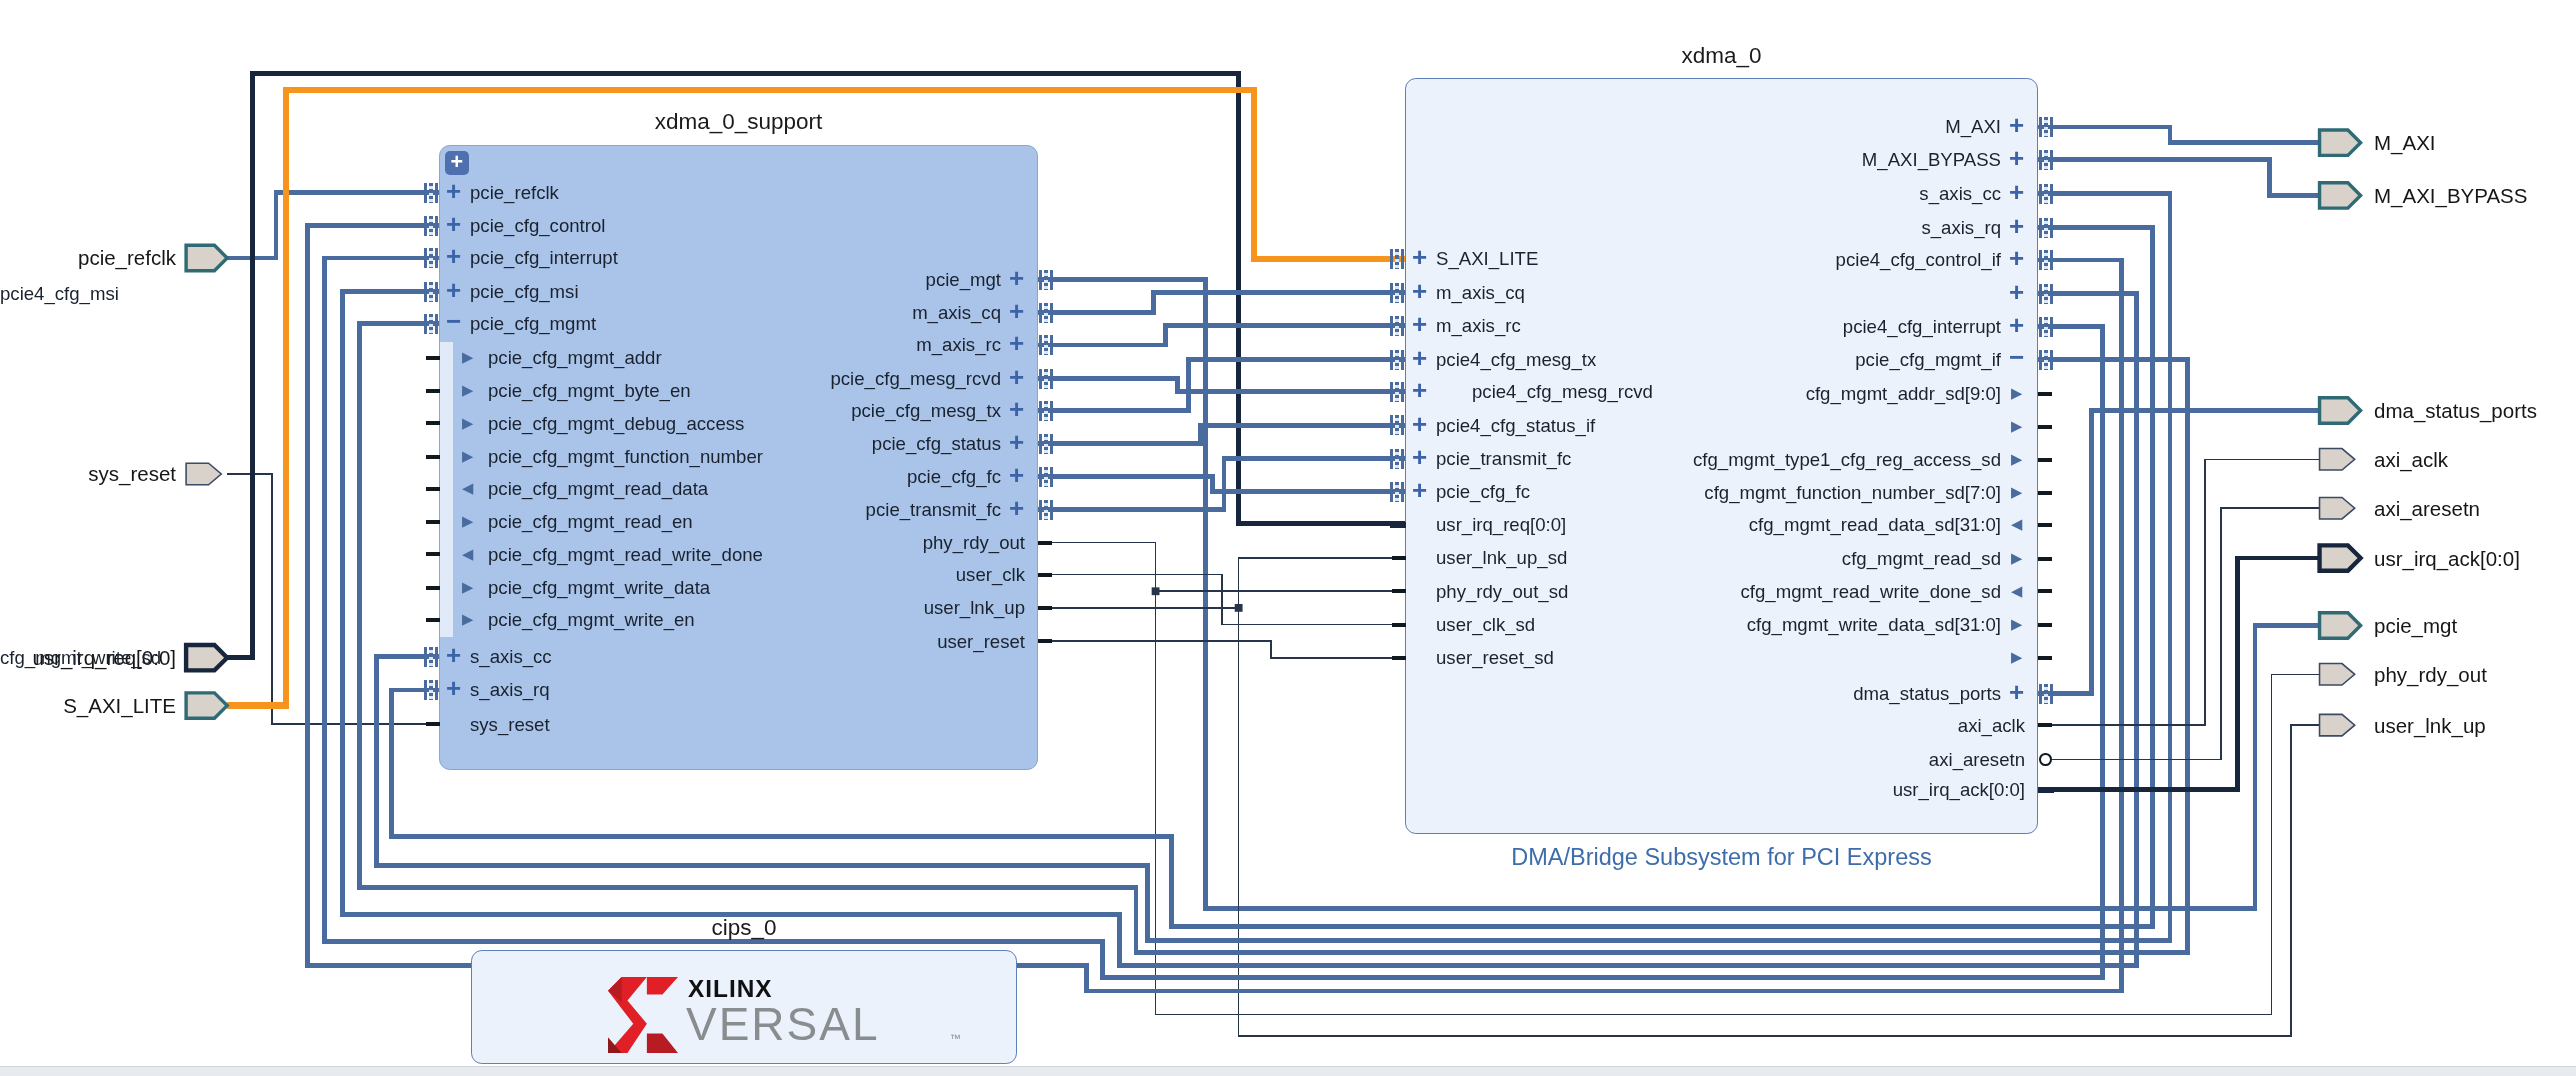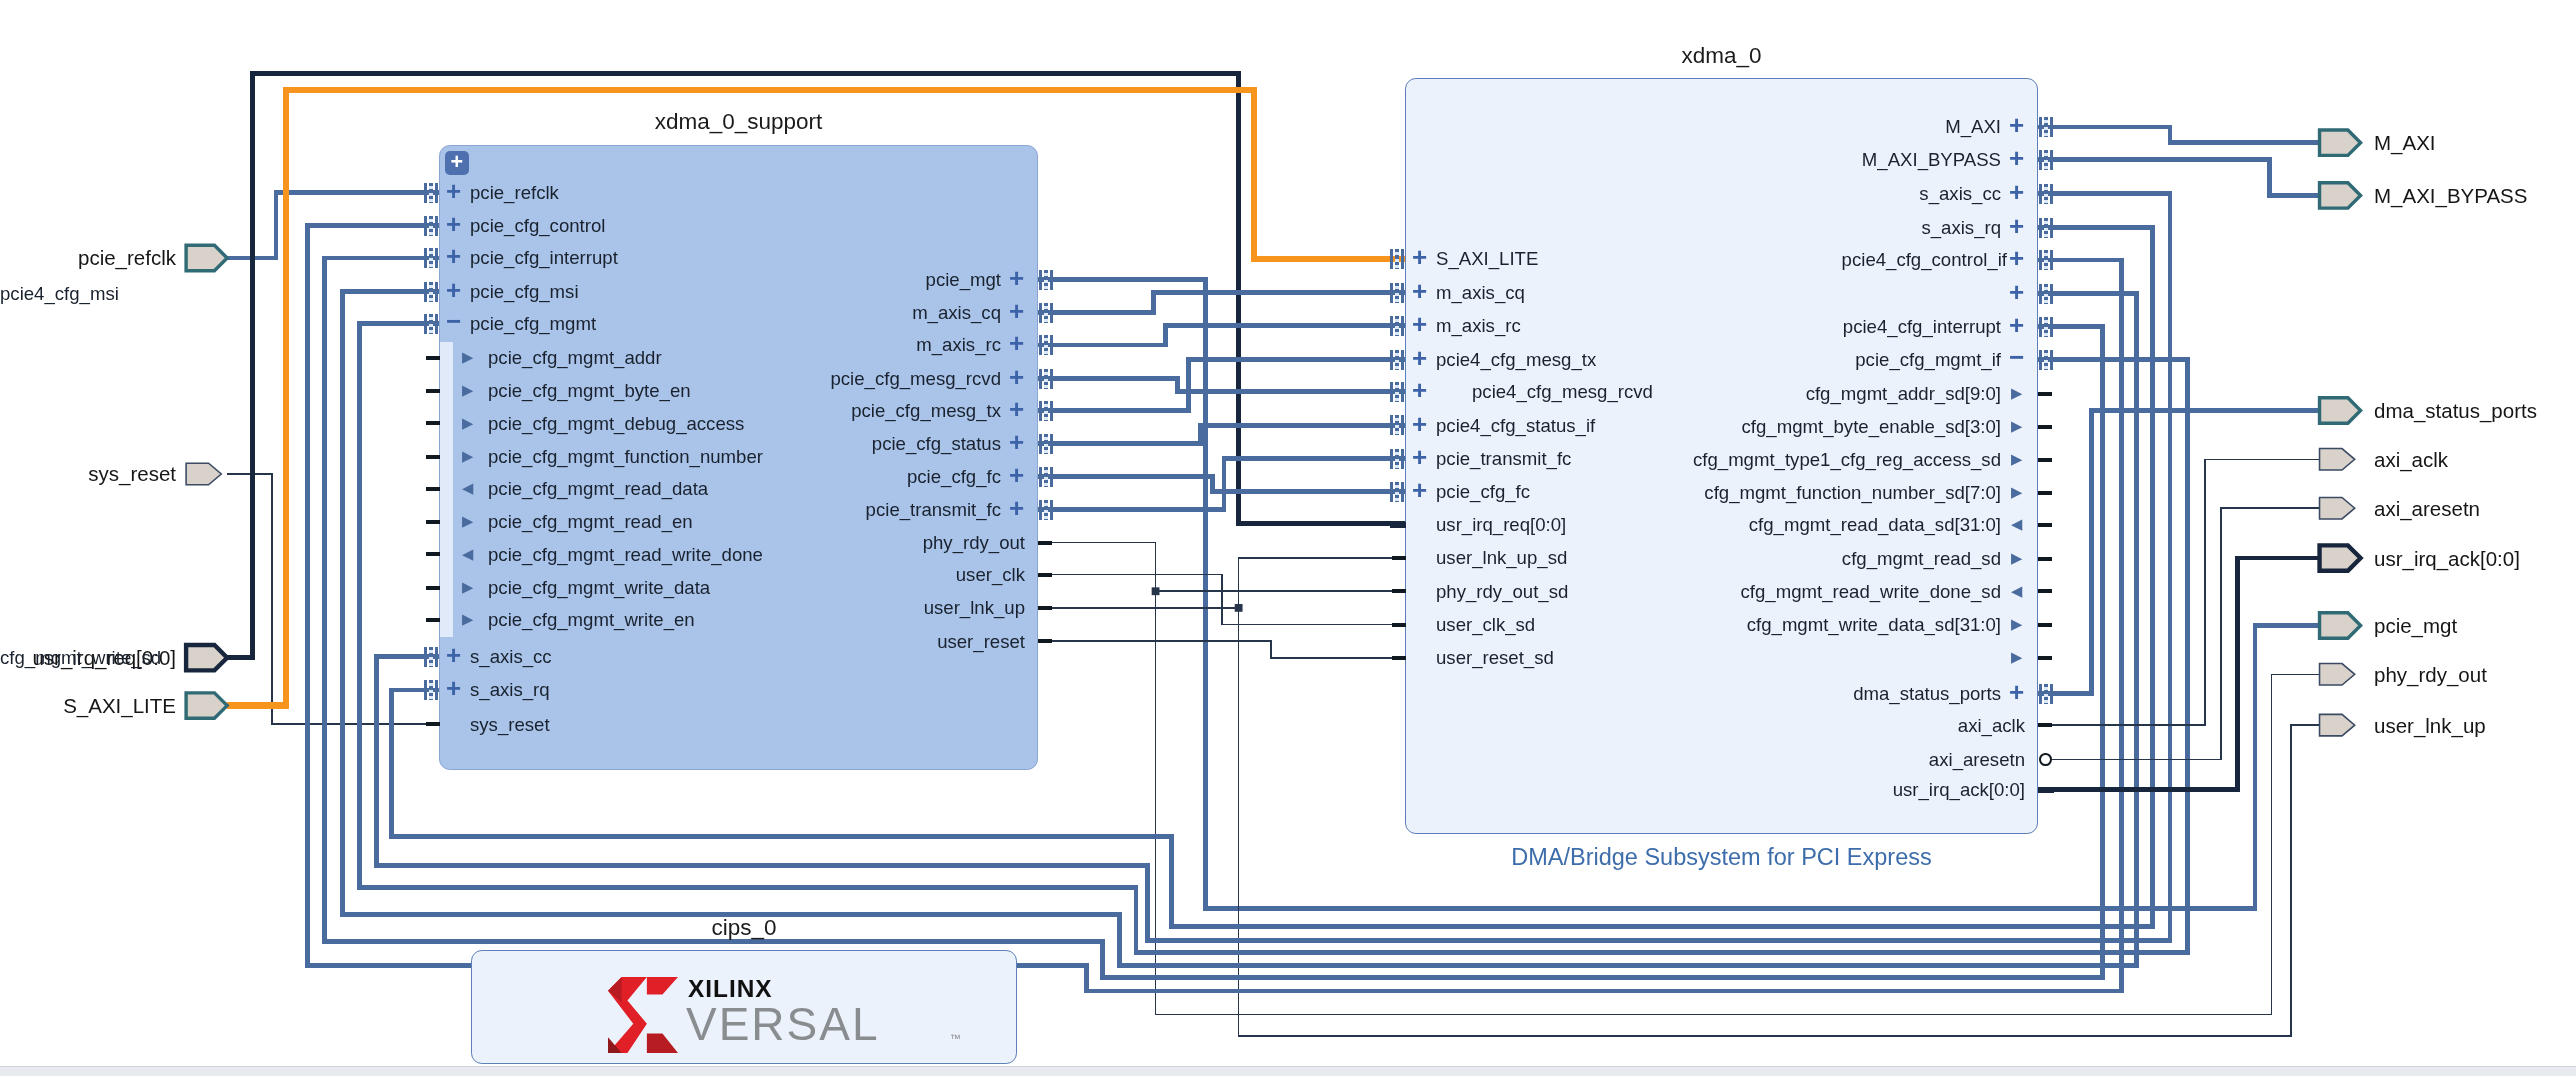--- a/index.html
+++ b/index.html
@@ -364,21 +364,21 @@
       <span class="bar"></span>
     </div>
     <div class="pin-icon icon-plus" style="top: 215px; left: 2009px;">+</div>
     <div class="pin-label" style="top: 216px; left: 0px; width: 2001px; text-align: right;">s_axis_rq</div>
     <div class="stub stub-iface" style="top: 250px; left: 2039px;">
       <span class="bar"></span>
       <span class="bar dot"></span>
       <span class="bar"></span>
     </div>
     <div class="pin-icon icon-plus" style="top: 247px; left: 2009px;">+</div>
-    <div class="pin-label" style="top: 248px; left: 0px; width: 2001px; text-align: right; padding-left: 6px;">pcie4_cfg_control_if</div>
+    <div class="pin-label" style="top: 248px; left: 0px; width: 2001px; text-align: right;">pcie4_cfg_control_if</div>
     <div class="stub stub-iface" style="top: 284px; left: 2039px;">
       <span class="bar"></span>
       <span class="bar dot"></span>
       <span class="bar"></span>
     </div>
     <div class="pin-icon icon-plus" style="top: 281px; left: 2009px;">+</div>
     <div class="pin-label" style="top: 282px; left: 0px; width: 2001px; ">pcie4_cfg_msi</div>
     <div class="stub stub-iface" style="top: 317px; left: 2039px;">
       <span class="bar"></span>
       <span class="bar dot"></span>
@@ -391,21 +391,20 @@
       <span class="bar dot"></span>
       <span class="bar"></span>
     </div>
     <div class="pin-icon icon-minus" style="top: 347px; left: 2009px;">−</div>
     <div class="pin-label" style="top: 348px; left: 0px; width: 2001px; text-align: right;">pcie_cfg_mgmt_if</div>
     <div class="stub stub-dash" style="top: 392px; left: 2038px;"></div>
     <div class="pin-icon icon-tri" style="top: 384px; left: 2011px;">▶</div>
     <div class="pin-label" style="top: 382px; left: 0px; width: 2001px; text-align: right;">cfg_mgmt_addr_sd[9:0]</div>
     <div class="stub stub-dash" style="top: 425px; left: 2038px;"></div>
     <div class="pin-icon icon-tri" style="top: 417px; left: 2011px;">▶</div>
-    <div class="pin-label" style="top: 415px; left: 0px; width: 2001px; text-align: right;">cfg_mgmt_byte_enable_sd[3:0]</div>
     <div class="stub stub-dash" style="top: 458px; left: 2038px;"></div>
     <div class="pin-icon icon-tri" style="top: 450px; left: 2011px;">▶</div>
     <div class="pin-label" style="top: 448px; left: 0px; width: 2001px; text-align: right;">cfg_mgmt_type1_cfg_reg_access_sd</div>
     <div class="stub stub-dash" style="top: 491px; left: 2038px;"></div>
     <div class="pin-icon icon-tri" style="top: 483px; left: 2011px;">▶</div>
     <div class="pin-label" style="top: 481px; left: 0px; width: 2001px; text-align: right;">cfg_mgmt_function_number_sd[7:0]</div>
     <div class="stub stub-dash" style="top: 523px; left: 2038px;"></div>
     <div class="pin-icon icon-tri" style="top: 515px; left: 2011px;">◀</div>
     <div class="pin-label" style="top: 513px; left: 0px; width: 2001px; text-align: right;">cfg_mgmt_read_data_sd[31:0]</div>
     <div class="stub stub-dash" style="top: 557px; left: 2038px;"></div>

